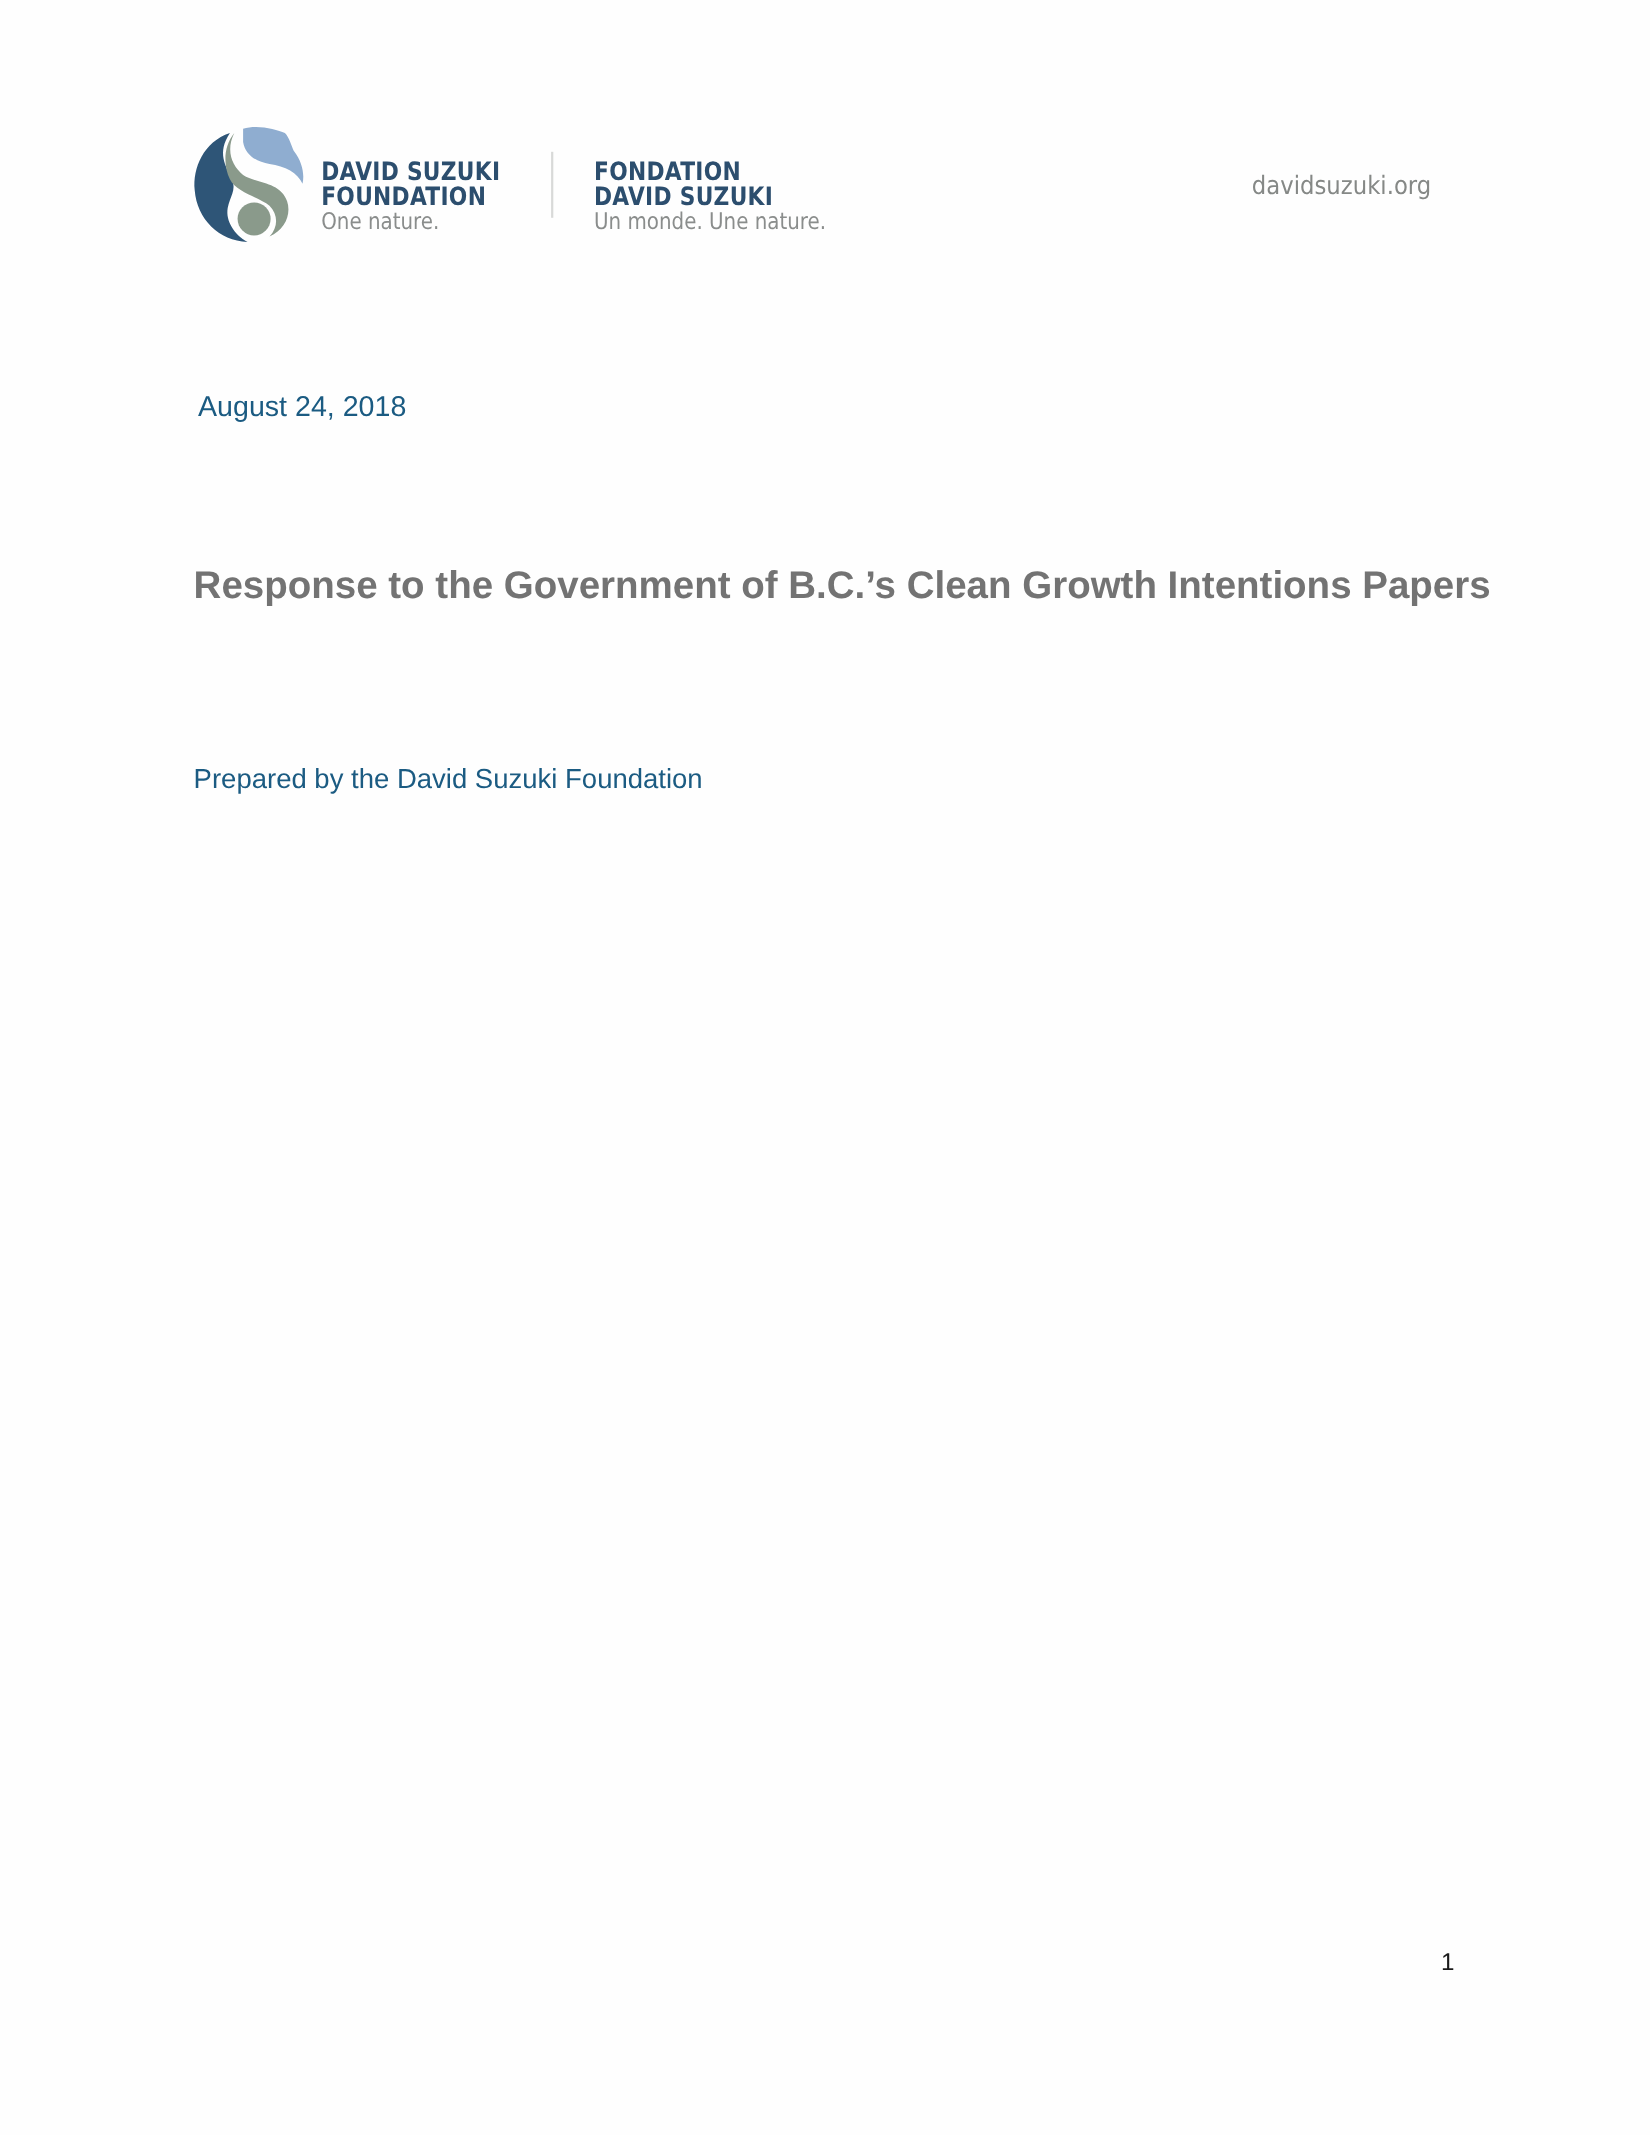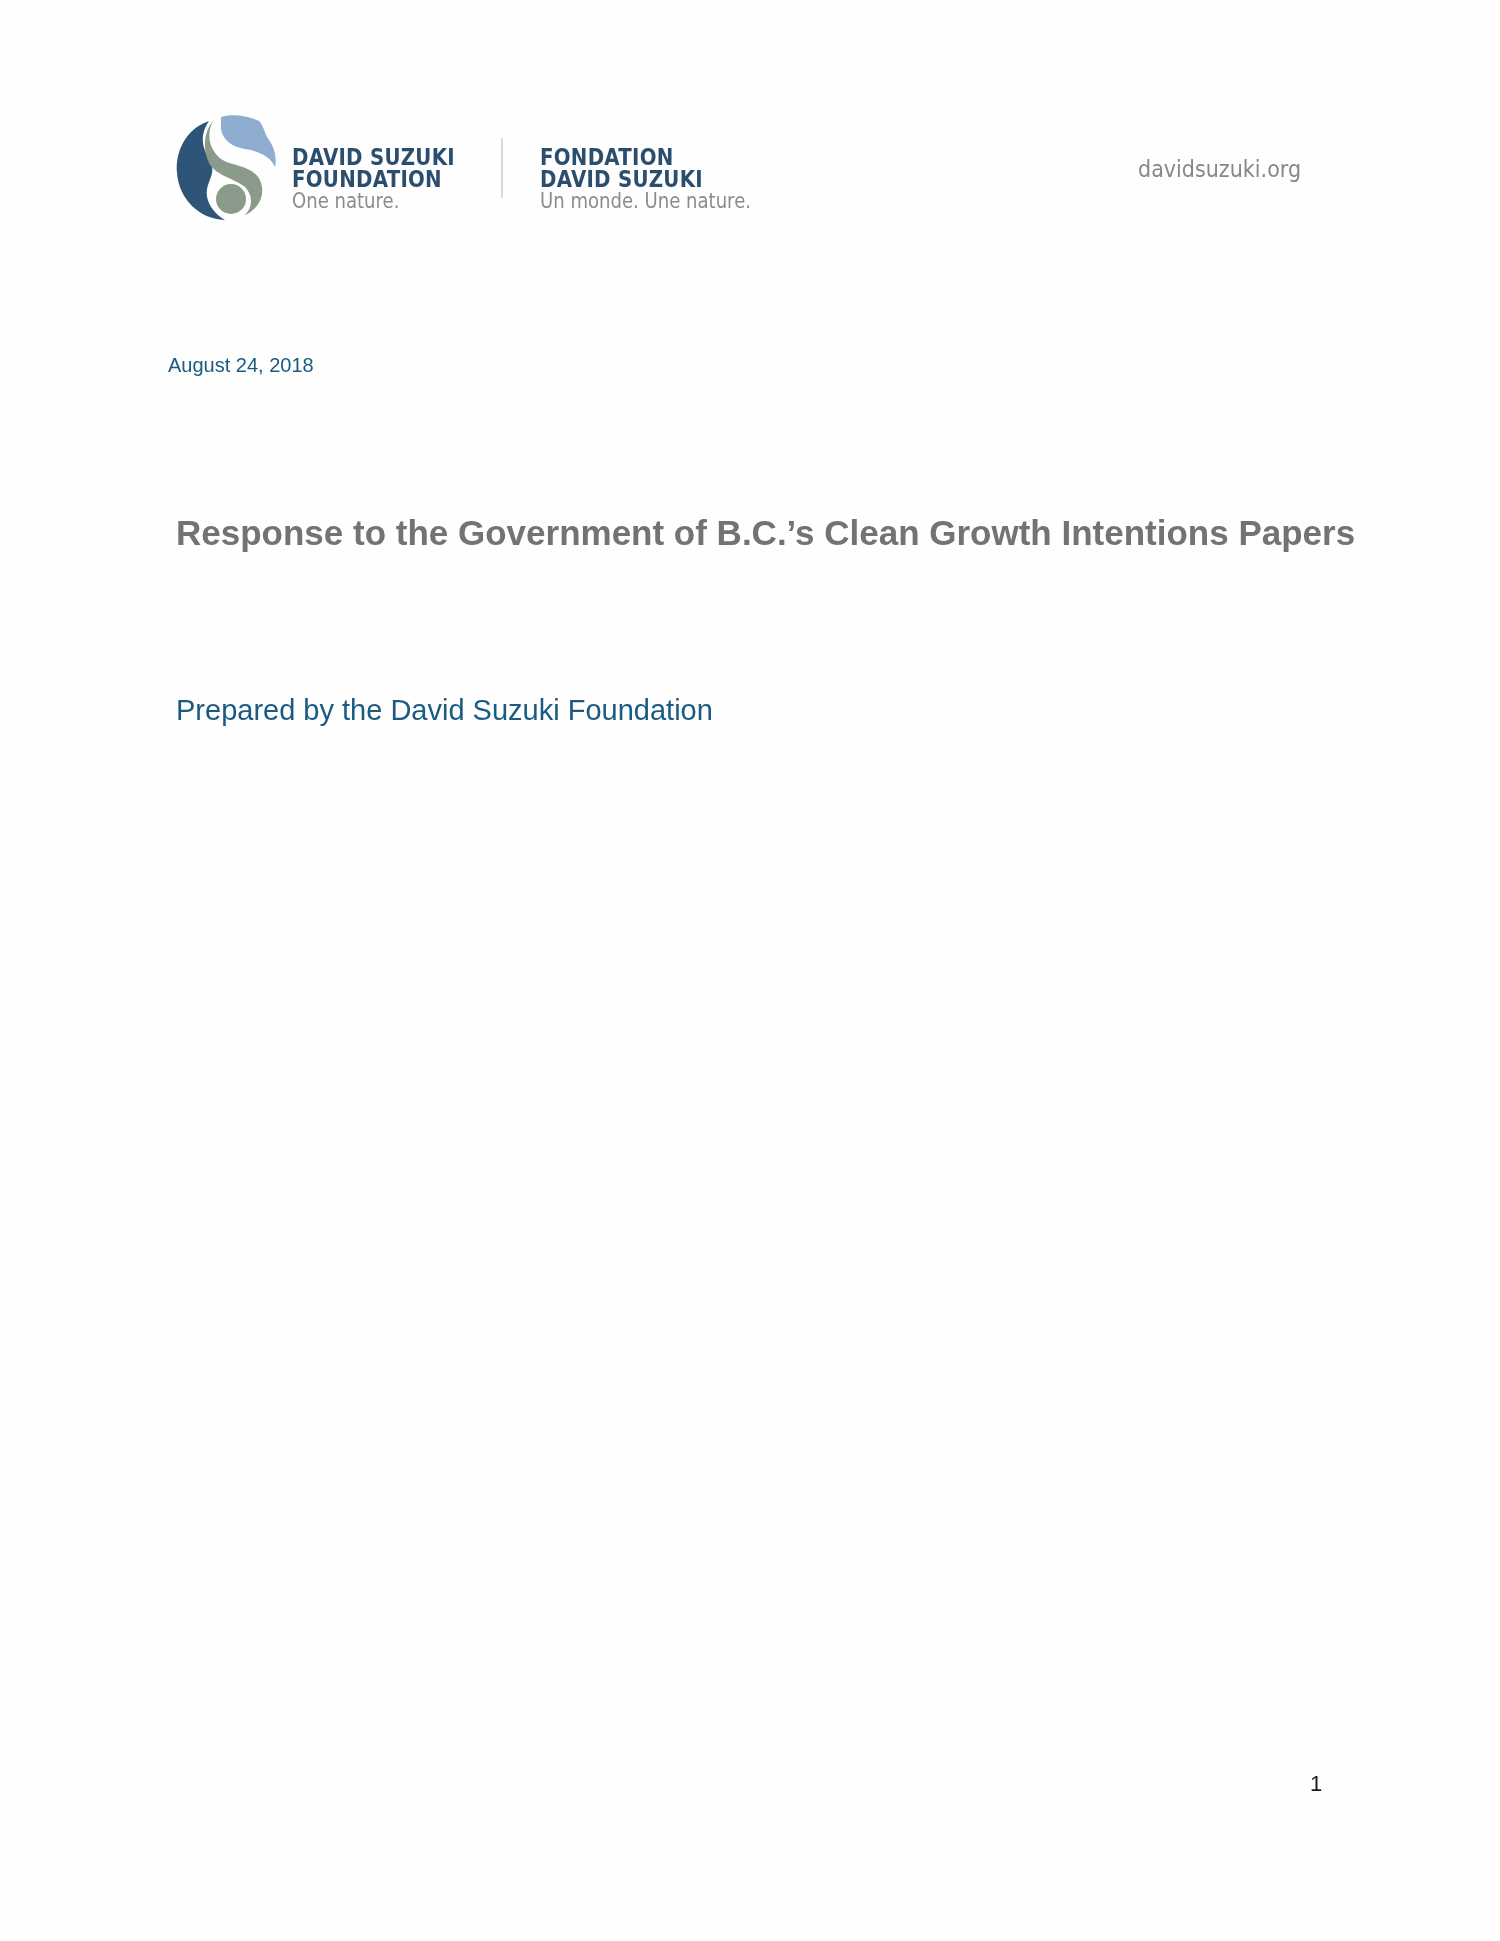--- a/index.html
+++ b/index.html
@@ -10,23 +10,23 @@
   .brand-en, .brand-fr { top:146px; line-height:22px; }
   .brand-en { left:292px; }
   .brand-fr { left:540px; }
   .brand-bold { font-family:"DejaVu Sans", sans-serif; font-weight:bold; color:#2c4e6e;
                 font-size:23px; letter-spacing:0.3px; transform:scaleX(0.86); transform-origin:left; white-space:nowrap; }
   .brand-tag { font-family:"DejaVu Sans", sans-serif; color:#8a8d8c; font-size:21px;
                transform:scaleX(0.86); transform-origin:left; white-space:nowrap; }
   .divider { left:501px; top:138px; width:2px; height:60px; background:#d8d9d8; }
   .website { left:1138px; top:156px; font-family:"DejaVu Sans", sans-serif; font-size:23px;
              color:#858886; transform:scaleX(0.9); transform-origin:left; white-space:nowrap; }
-  .date { left:168px; top:354px; font-size:20px; color:#1b5b82; white-space:nowrap; }
+  .date { left:180px; top:354px; font-size:26px; color:#1b5b82; white-space:nowrap; }
   .title { left:176px; top:507px; width:1180px; font-size:35px; font-weight:bold; color:#737373; line-height:52px; }
-  .prepared { left:176px; top:694px; font-size:29px; color:#1b5b82; white-space:nowrap; }
+  .prepared { left:176px; top:694px; font-size:25px; color:#1b5b82; white-space:nowrap; }
   .pageno { left:1310px; top:1771px; font-size:22px; color:#1a1a1a; }
 </style>
 </head>
 <body>
 
 <div class="abs logo-mark">
   <svg width="102" height="106" viewBox="0 0 102 106">
     <path d="M34 6 C10 14 0 38 2 58 C4 84 24 104 50 105 C38 98 30 86 32 74 C34 64 40 58 36 48 C30 36 22 24 34 6 Z" fill="#2e5577"></path>
     <path d="M46 2 C58 -2 76 2 84 6 C88 10 90 18 92 22 C100 32 102 44 100 52 C96 42 84 36 70 34 C58 32 48 26 46 14 Z" fill="#8fadd0"></path>
     <path d="M38 6 C30 22 36 36 46 44 C58 52 80 50 86 68 C90 80 84 94 70 100 C78 92 78 80 70 72 C60 64 40 60 34 48 C28 36 28 18 38 6 Z" fill="#8a9a8b"></path>

